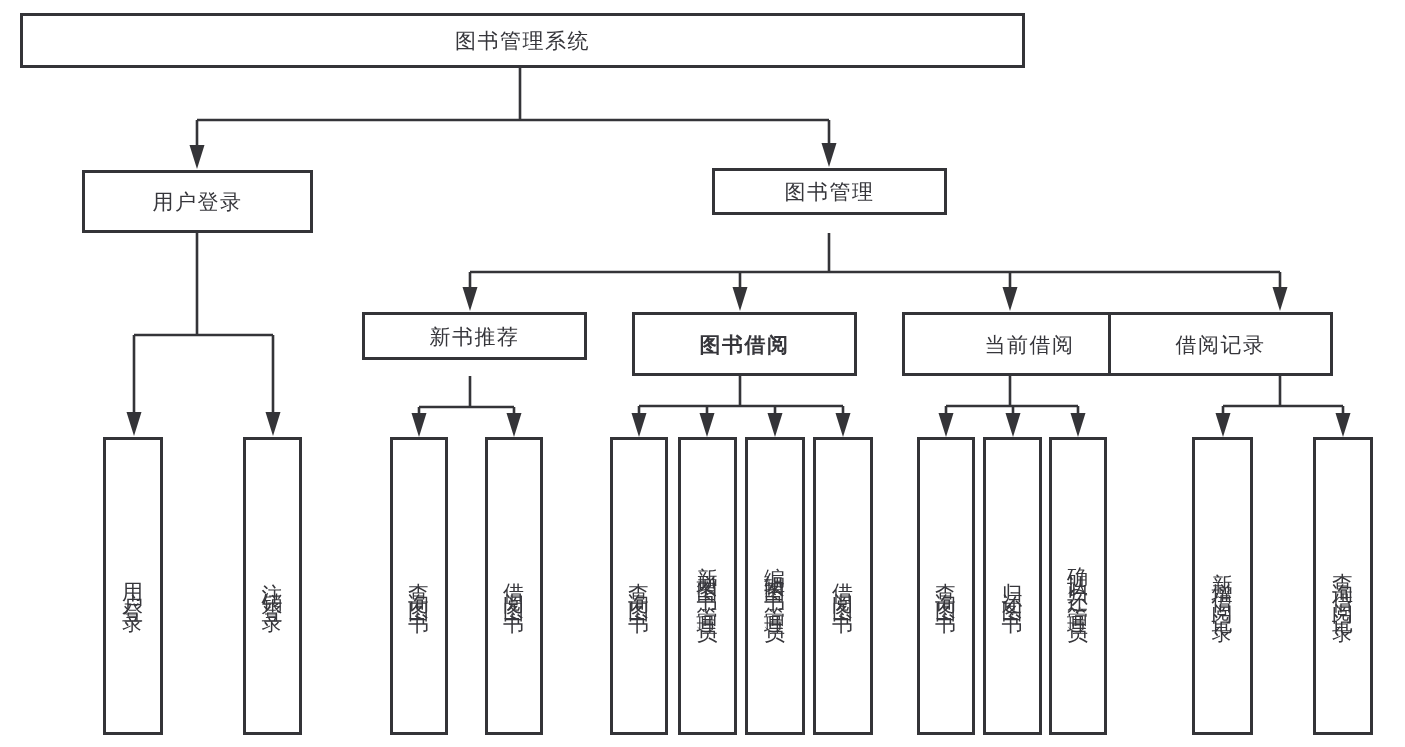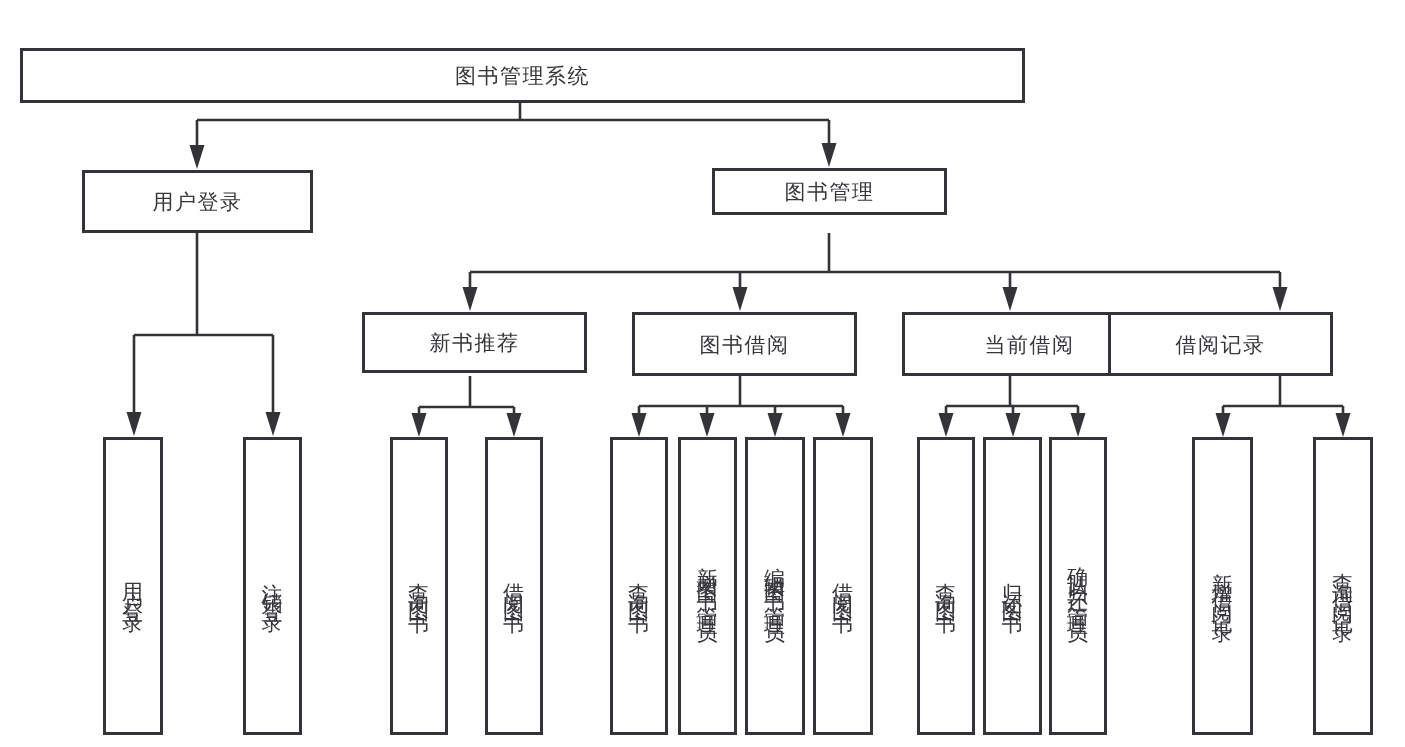--- a/index.html
+++ b/index.html
@@ -100,27 +100,27 @@
       M699.5 413 L714.5 413 L707 437 Z
       M767.5 413 L782.5 413 L775 437 Z
       M835.5 413 L850.5 413 L843 437 Z
       M938.5 413 L953.5 413 L946 437 Z
       M1005.5 413 L1020.5 413 L1013 437 Z
       M1070.5 413 L1085.5 413 L1078 437 Z
       M1215.5 413 L1230.5 413 L1223 437 Z
       M1335.5 413 L1350.5 413 L1343 437 Z"></path>
   </svg>
 
-  <div class="box" style="left:20px; top:13px; width:1005px; height:55px;margin-top:35px;">图书管理系统</div>
+  <div class="box" style="left:20px; top:13px; width:1005px; height:55px;">图书管理系统</div>
 
   <div class="box" style="left:82px; top:170px; width:231px; height:63px;">用户登录</div>
   <div class="box" style="left:712px; top:168px; width:235px; height:47px;">图书管理</div>
 
-  <div class="box" style="left:362px; top:312px; width:225px; height:61px;">新书推荐</div>
-  <div class="box" style="left:632px; top:312px; width:225px; height:64px;">图书借阅</div>
+  <div class="box" style="left:362px; top:312px; width:225px; height:48px;">新书推荐</div>
+  <div class="box" style="left:632px; top:312px; width:225px; height:64px;font-weight:bold;">图书借阅</div>
   <div class="box" style="left:902px; top:312px; width:255px; height:64px;">当前借阅</div>
   <div class="box" style="left:1108px; top:312px; width:225px; height:64px;">借阅记录</div>
 
   <div class="vbox" style="left:103px; width:60px;">
     <span class="vtext">用户登录</span>
   </div>
   <div class="vbox" style="left:243px; width:59px;">
     <span class="vtext">注销登录</span>
   </div>
 

